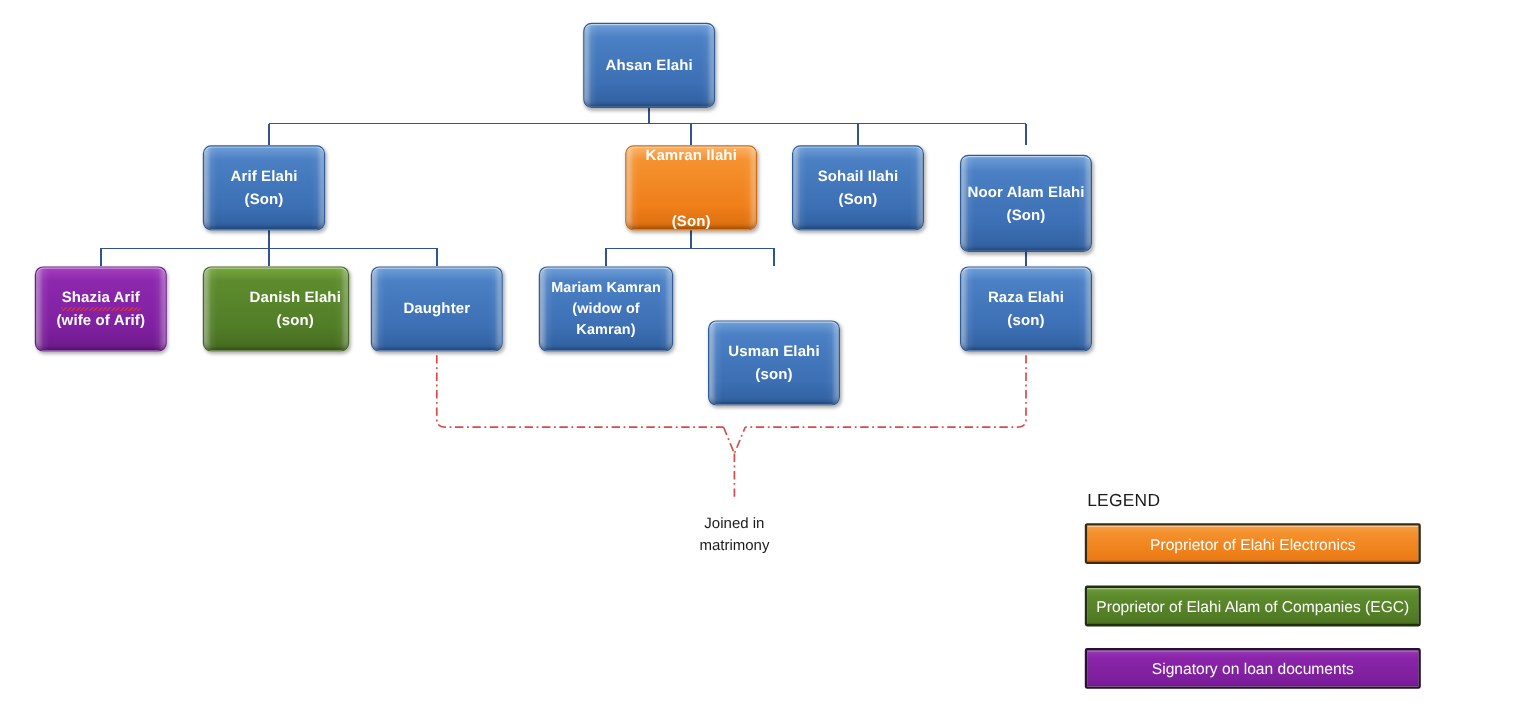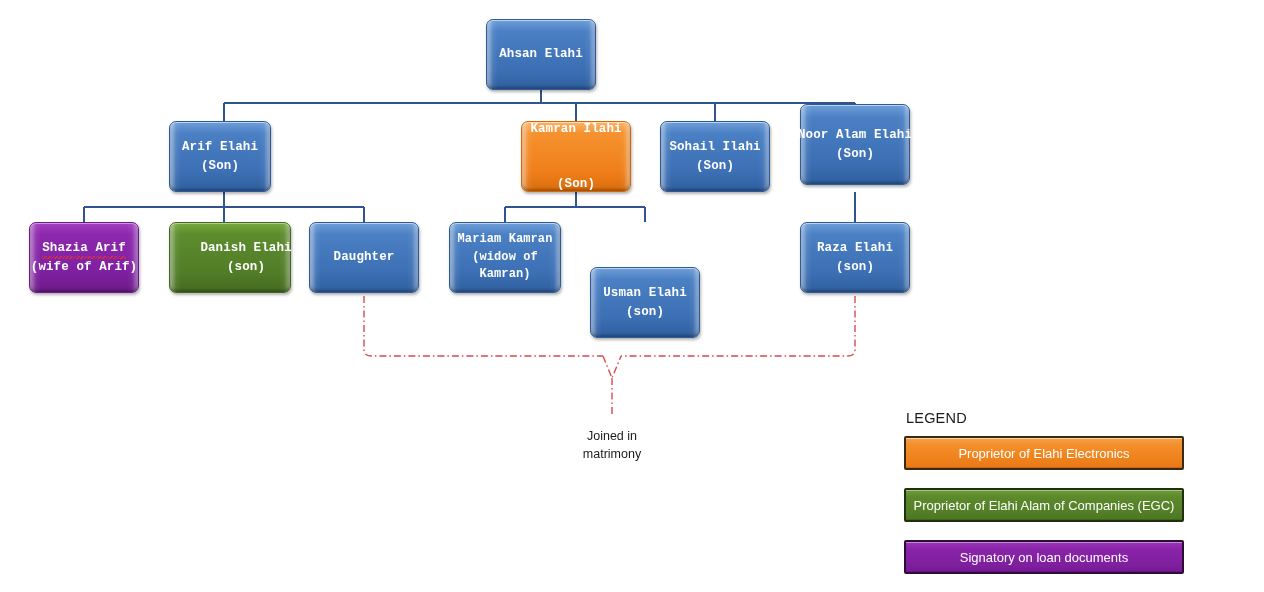--- a/index.html
+++ b/index.html
@@ -35,21 +35,20 @@
     align-items: center;
     justify-content: center;
     text-align: center;
     color: #ffffff;
     font-weight: bold;
     font-size: 12.5px;
     line-height: 1.45;
     border-radius: 7px;
     z-index: 5;
     letter-spacing: .1px;
-    font-family: Liberation Mono, monospace;
   }
   .node .ln { display: block; white-space: nowrap; }
 
   
   .node.blue {
     background:
       linear-gradient(to right, rgba(255,255,255,.55) 0px, rgba(255,255,255,.08) 6px, rgba(255,255,255,0) 11px),
       linear-gradient(to left, rgba(255,255,255,.45) 0px, rgba(255,255,255,.05) 6px, rgba(255,255,255,0) 11px),
       linear-gradient(to bottom, #6f9fd8 0%, #4b80c4 16%, #3c6fb4 72%, #2f5f9f 100%);
     box-shadow: inset 0 1px 0 rgba(255,255,255,.55),
@@ -215,21 +214,21 @@
   <div class="node orange" style="left:521px; top:121px; width:110px; height:71px;">
     <span class="ln">Kamran Ilahi</span>
     <span class="ln">(Son)</span>
   </div>
 
   <div class="node blue" style="left:660px; top:121px; width:110px; height:71px;">
     <span class="ln">Sohail Ilahi</span>
     <span class="ln">(Son)</span>
   </div>
 
-  <div class="node blue" style="left:800px; top:104px; width:110px; height:81px;">
+  <div class="node blue" style="left:800px; top:129px; width:110px; height:81px;">
     <span class="ln">Noor Alam Elahi</span>
     <span class="ln">(Son)</span>
   </div>
 
   <div class="node purple" style="left:29px; top:222px; width:110px; height:71px;">
     <span class="ln"><span class="squiggle">Shazia Arif</span></span>
     <span class="ln">(wife of Arif)</span>
   </div>
 
   <div class="node green" style="left:169px; top:222px; width:122px; height:71px;padding-left:32px;">

